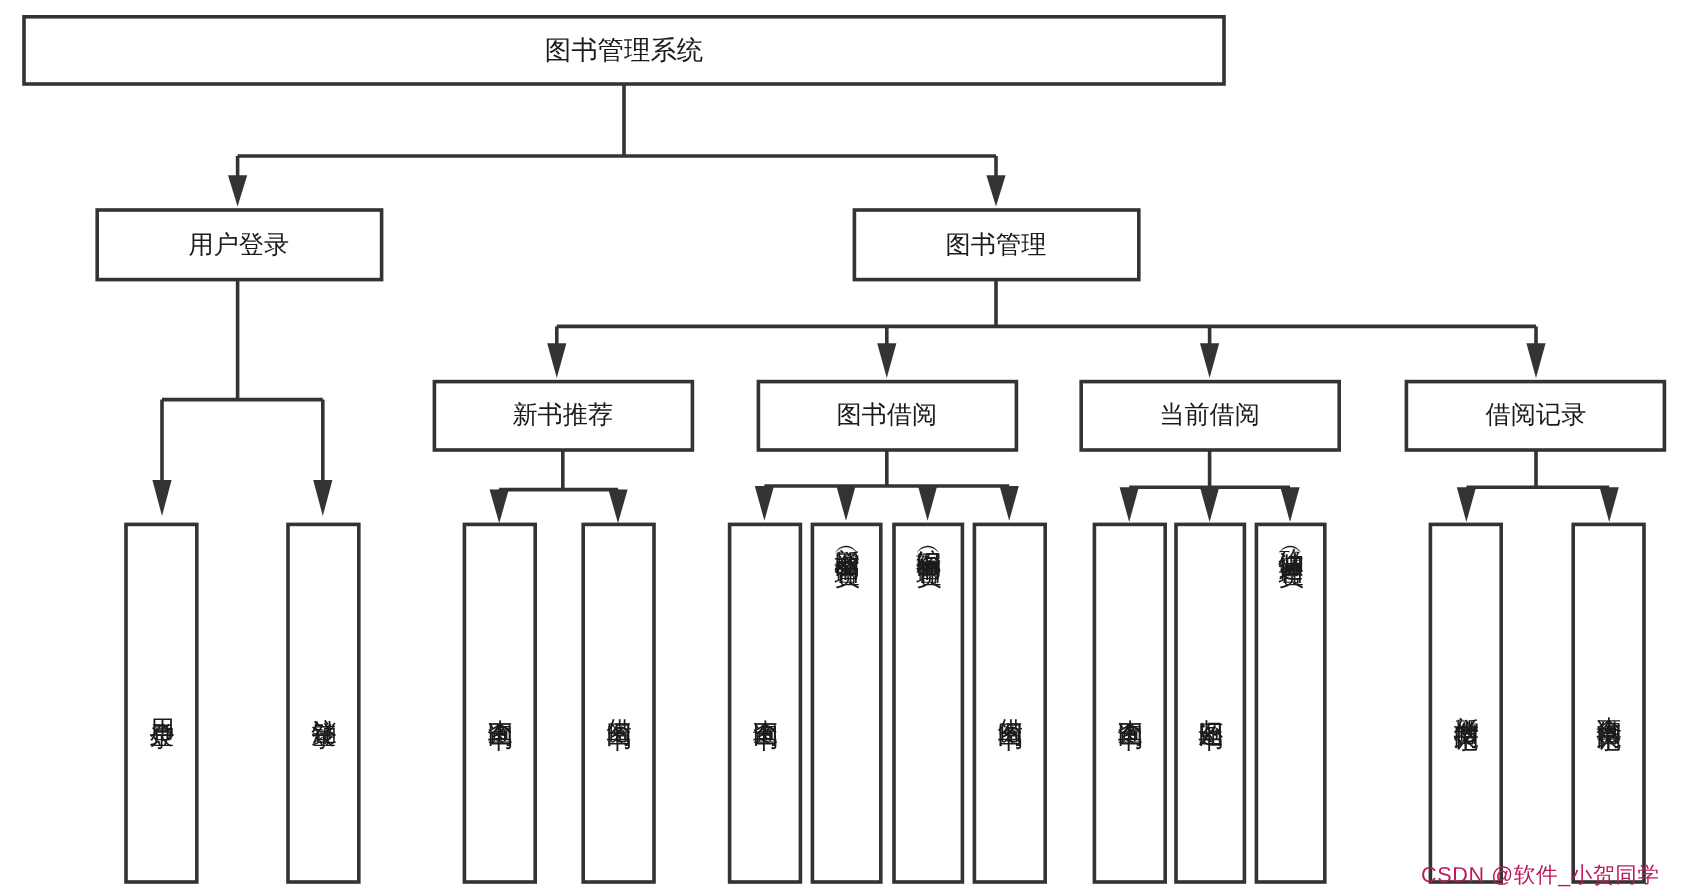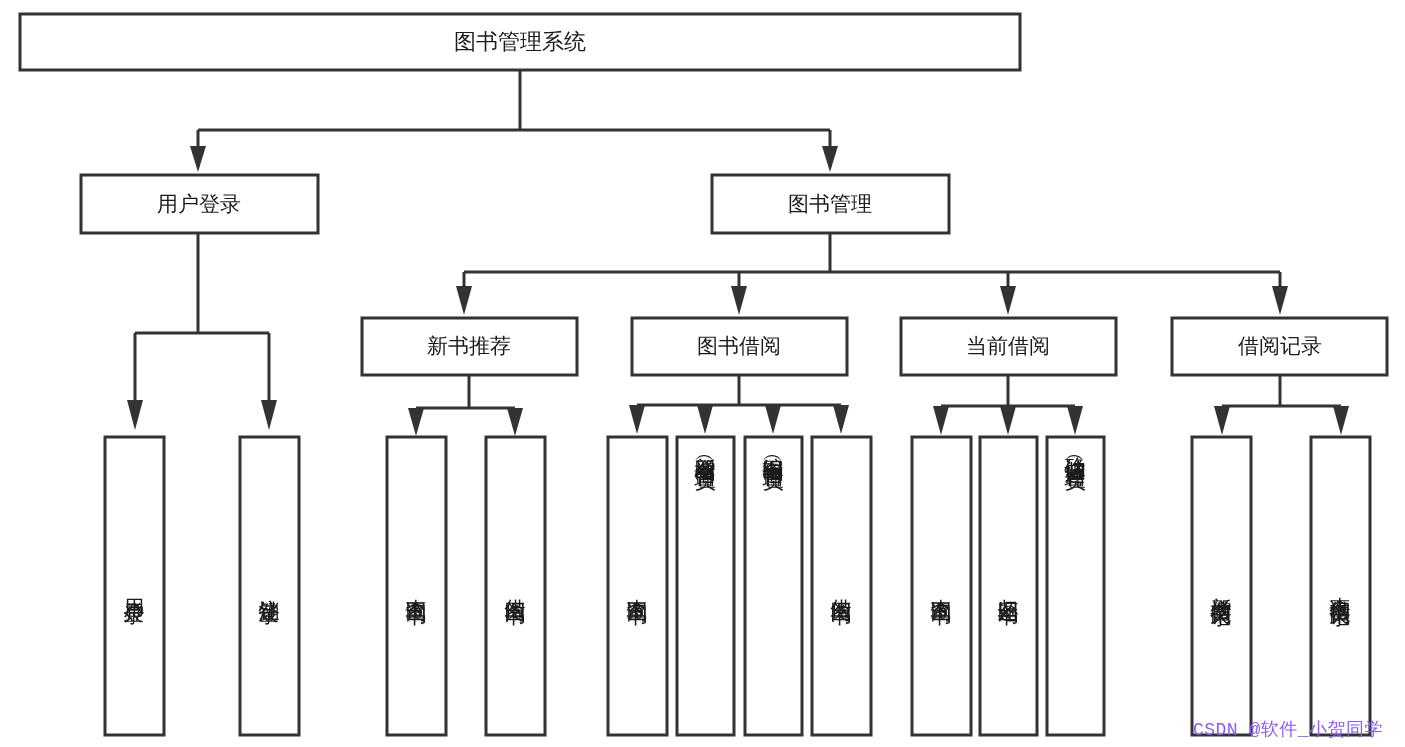--- a/index.html
+++ b/index.html
@@ -66,23 +66,23 @@
     color: #1b1b1b;
     letter-spacing: 2px;
     line-height: 1;
     white-space: nowrap;
     text-align: center;
   }
   #watermark {
     position: absolute;
     right: 8px;
     bottom: 6px;
-    font-family: Liberation Mono, monospace;
+    font-family: Liberation Sans, sans-serif;
     font-size: 18px;
-    color: #8b5cf6;
+    color: #be185d;
     white-space: nowrap;
     letter-spacing: 0.5px;
   }
 </style>
 </head>
 <body>
 
 <div id="diagram-root">
 
   <svg class="flow" viewBox="0 0 1405 747">

